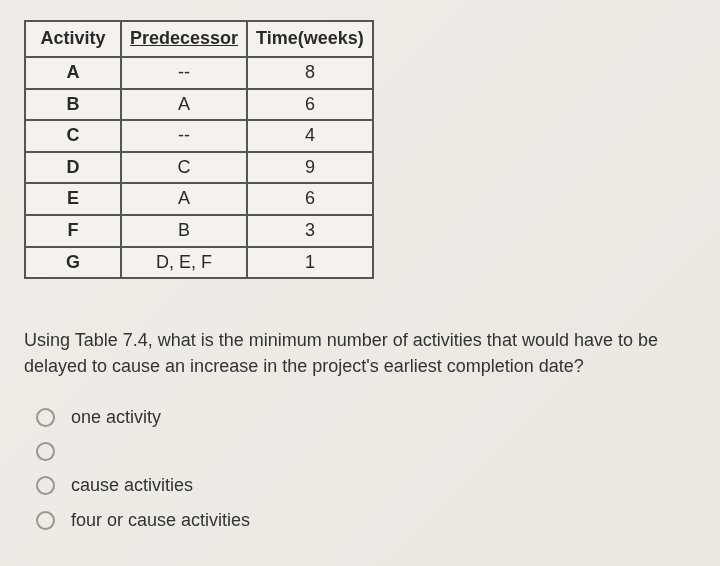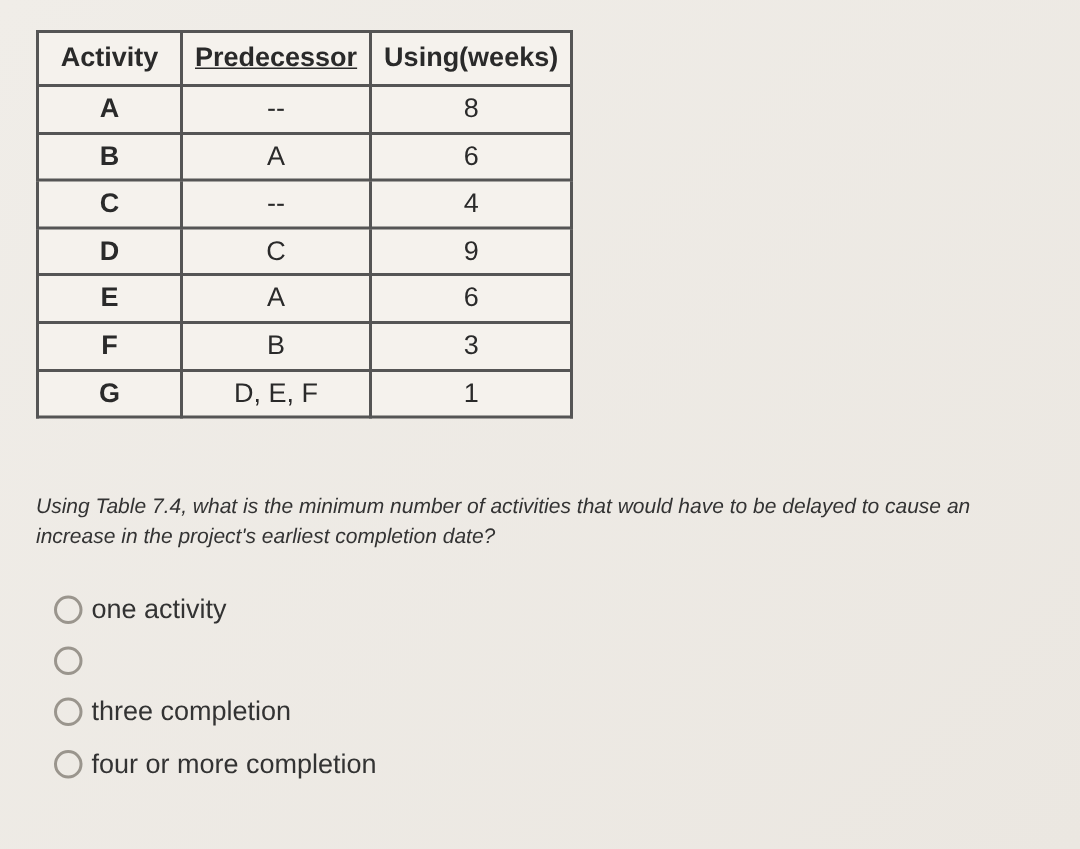--- a/index.html
+++ b/index.html
@@ -28,32 +28,31 @@
       font-weight: 700;
       padding: 4px 8px;
       height: 36px;
     }
     .table th.col-activity { width: 96px; }
     .table th.col-pred { width: 98px; text-decoration: underline; }
     .table th.col-time { width: 102px; }
     .table td { padding: 4px 8px; height: 29px; }
     .table td.activity-cell { font-weight: 700; }
     .question {
-      font-size: 14px;
+      font-size: 18px;
       line-height: 1.45;
       color: #333;
       margin-bottom: 28px;
       max-width: 680px;
-      font-style: italic;
     }
     .options { padding-left: 12px; }
     .option {
       display: flex;
       align-items: center;
-      gap: 6px;
+      gap: 16px;
       margin-bottom: 14px;
       cursor: pointer;
     }
     .radio {
       width: 19px;
       height: 19px;
       border: 2px solid #9a958d;
       border-radius: 50%;
       flex-shrink: 0;
       background: transparent;
@@ -64,21 +63,21 @@
     }
   </style>
 </head>
 <body>
 
 <table class="table">
   <thead>
     <tr>
       <th class="col-activity">Activity</th>
       <th class="col-pred">Predecessor</th>
-      <th class="col-time">Using(weeks)</th>
+      <th class="col-time">Time(weeks)</th>
     </tr>
   </thead>
   <tbody>
     <tr>
       <td class="activity-cell">A</td>
       <td>--</td>
       <td>8</td>
     </tr>
     <tr>
       <td class="activity-cell">B</td>
@@ -118,19 +117,19 @@
 <div class="options">
   <div class="option">
     <span class="radio"></span>
     <span class="option-label">one activity</span>
   </div>
   <div class="option">
     <span class="radio"></span>
   </div>
   <div class="option">
     <span class="radio"></span>
-    <span class="option-label">three completion</span>
+    <span class="option-label">cause activities</span>
   </div>
   <div class="option">
     <span class="radio"></span>
-    <span class="option-label">four or more completion</span>
+    <span class="option-label">four or cause activities</span>
   </div>
 </div>
 
 </body></html>

